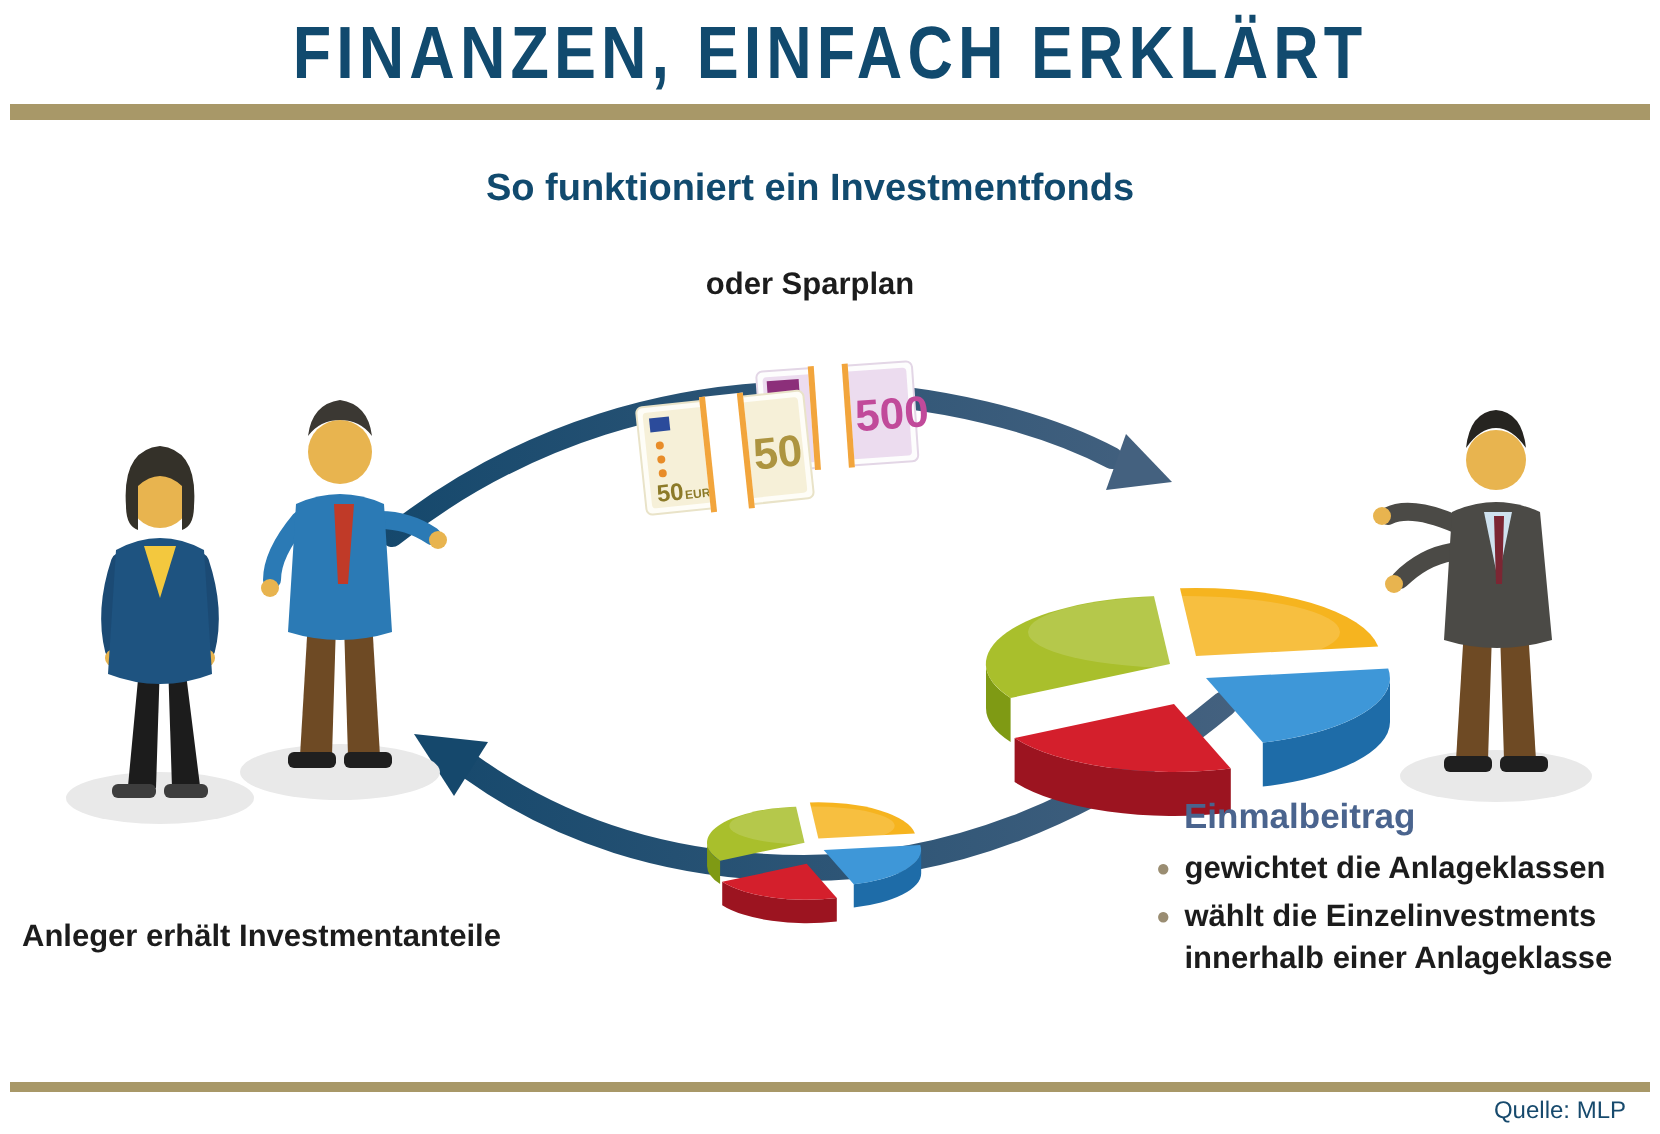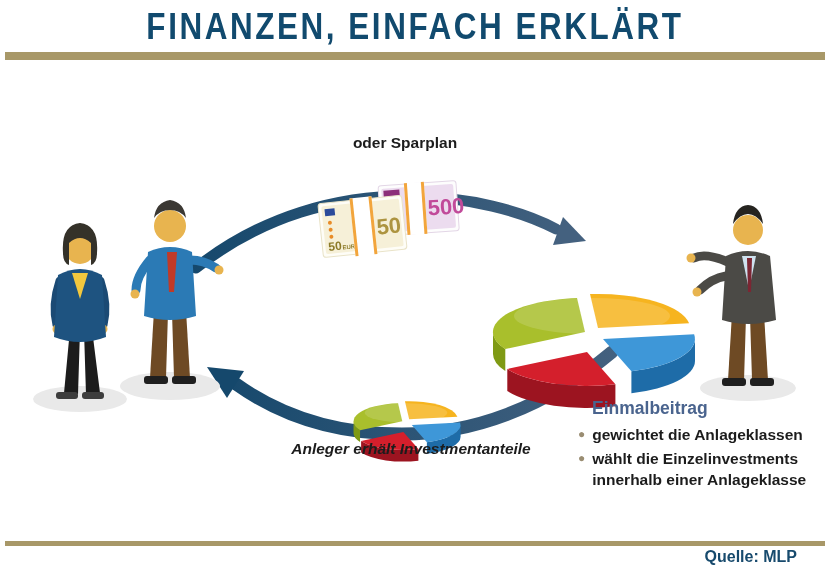--- a/index.html
+++ b/index.html
@@ -21,31 +21,32 @@
   .invest-label{top:132px;left:5px;width:800px;text-align:center;}
   .fund-block{top:238px;left:445px;width:300px;text-align:center;}
   .slate-heading{font-size:17.5px;font-weight:bold;color:#4a648e;}
   .fund-title{margin-bottom:2px;}
   .investor-label{top:399px;left:55px;width:200px;text-align:center;
     font-size:19px;font-weight:bold;color:#4a648e;}
   .manager-title{top:398px;left:592px;}
   .manager-bullets{top:424px;left:578px;width:240px;}
   .bullet-row{display:flex;gap:7px;align-items:flex-start;margin-bottom:3px;}
   .bullet-dot{color:#9a8d72;font-size:12px;line-height:21px;flex:0 0 auto;}
-  .return-label{top:438px;left:11px;width:800px;text-align:center;font-style:italic;}
-  .source-label{top:548px;right:33px;font-size:16px;font-weight:bold;color:#174a6d;}
+  .return-label{top:458px;left:11px;width:800px;}
+  .source-label{top:548px;right:17px;font-size:12px;font-weight:normal;color:#174a6d;}
   .diagram-svg{top:0;left:0;width:830px;height:567px;}
 </style>
 </head>
 <body>
 
 <div class="canvas">
 
   <div class="abs page-title">FINANZEN, EINFACH ERKLÄRT</div>
   <div class="abs gold-bar-top"></div>
+  <div class="abs subtitle">So funktioniert ein Investmentfonds</div>
 
   <svg class="abs diagram-svg" viewBox="0 0 830 567" xmlns="http://www.w3.org/2000/svg" xmlns:xlink="http://www.w3.org/1999/xlink">
     <defs>
       <linearGradient id="topArcGrad" gradientUnits="userSpaceOnUse" x1="190" y1="0" x2="590" y2="0">
         <stop offset="0" stop-color="#15486c"></stop>
         <stop offset="1" stop-color="#44617f"></stop>
       </linearGradient>
       <linearGradient id="botArcGrad" gradientUnits="userSpaceOnUse" x1="205" y1="0" x2="620" y2="0">
         <stop offset="0" stop-color="#15486c"></stop>
         <stop offset="1" stop-color="#44617f"></stop>

